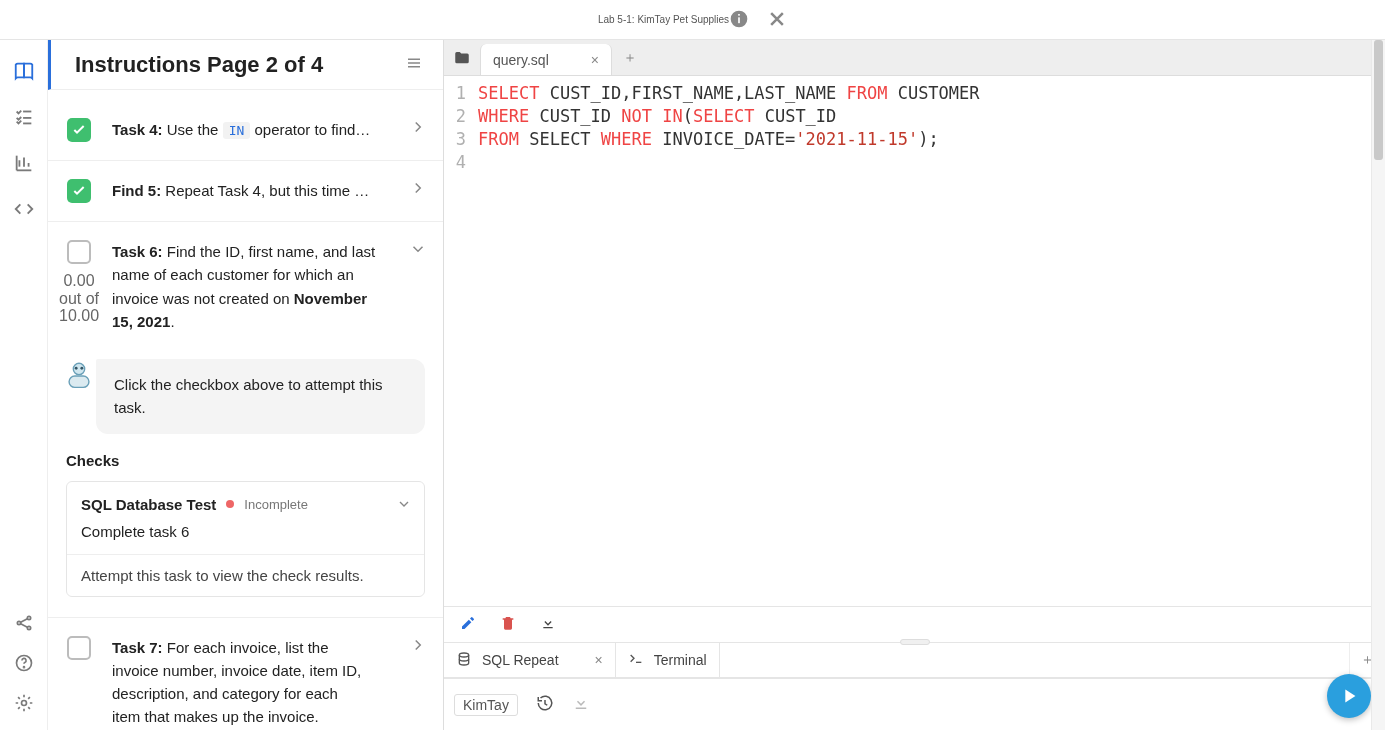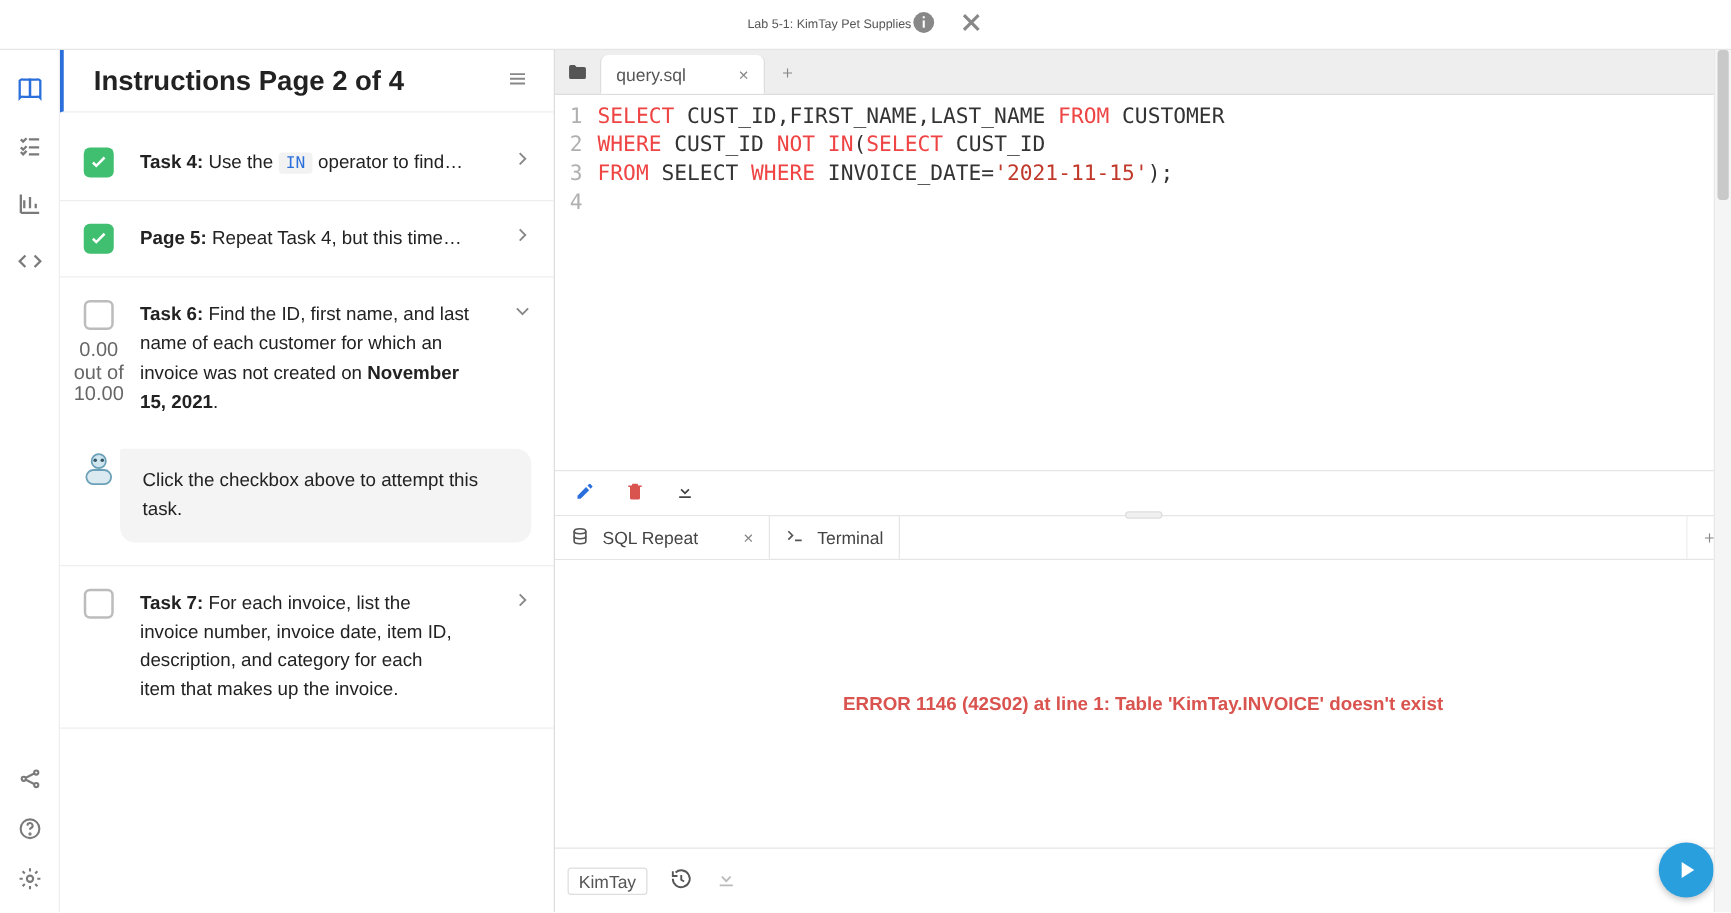--- a/index.html
+++ b/index.html
@@ -199,21 +199,21 @@
       </div>
 
       <div class="task">
         <div class="chkcol">
             <div class="chkbox done">
               <svg viewBox="0 0 24 24" width="16" height="16" fill="none" stroke-width="3">
                 <path d="M5 12l4 4 10-10"></path>
               </svg>
             </div>
           </div>
-        <div class="body task-row-clip"><strong>Page 5:</strong><span> Repeat Task 4, but this time use the EXISTS operator in your query.</span></div>
+        <div class="body task-row-clip"><strong>Find 5:</strong><span> Repeat Task 4, but this time use the EXISTS operator in your query.</span></div>
         <span class="chev"><svg viewBox="0 0 24 24" width="18" height="18" fill="none" stroke="#888" stroke-width="2">
               <path d="M9 6l6 6-6 6"></path>
             </svg></span>
       </div>
 
       <div class="task" style="border-bottom:none;">
         <div class="chkcol">
           <div class="chkbox undone"></div>
           <div class="score">
               <div>0.00</div>
@@ -232,20 +232,35 @@
           <svg viewBox="0 0 48 48" width="34" height="34">
               <circle cx="24" cy="14" r="8" fill="#cfe6ef" stroke="#6aa0b8" stroke-width="2"></circle>
               <circle cx="20" cy="13" r="2" fill="#356"></circle>
               <circle cx="28" cy="13" r="2" fill="#356"></circle>
               <rect x="10" y="24" width="28" height="16" rx="8" fill="#dbeaf0" stroke="#6aa0b8" stroke-width="2"></rect>
             </svg>
         </div>
         <div class="bubble">Click the checkbox above to attempt this task.</div>
       </div>
 
+      <div class="checks">
+        <h3>Checks</h3>
+        <div class="checkcard">
+          <div class="cc-top">
+            <span class="ttl">SQL Database Test</span>
+            <span class="dot"></span>
+            <span class="status">Incomplete</span>
+            <span class="chev"><svg viewBox="0 0 24 24" width="16" height="16" fill="none" stroke="#888" stroke-width="2">
+                  <path d="M6 9l6 6 6-6"></path>
+                </svg></span>
+          </div>
+          <div class="cc-mid">Complete task 6</div>
+          <div class="cc-bot">Attempt this task to view the check results.</div>
+        </div>
+      </div>
 
       <div class="task" style="border-top:1px solid #eee;">
         <div class="chkcol">
             <div class="chkbox undone"></div>
           </div>
         <div class="body" style="max-width:250px;"><strong>Task 7:</strong><span> For each invoice, list the invoice number, invoice date, item ID, description, and category for each item that makes up the invoice.</span></div>
         <span class="chev"><svg viewBox="0 0 24 24" width="18" height="18" fill="none" stroke="#888" stroke-width="2">
               <path d="M9 6l6 6-6 6"></path>
             </svg></span>
       </div>
@@ -302,23 +317,20 @@
       <div class="btab">
         <span><svg viewBox="0 0 24 24" width="16" height="16" fill="none" stroke="#555" stroke-width="2">
               <path d="M4 6l5 5-5 5"></path>
               <path d="M12 17h8"></path>
             </svg></span>
         <span>Terminal</span>
       </div>
       <div style="flex:1"></div>
       <div class="plus">＋</div>
     </div>
-    <div class="resultpane">
-      <div class="errtxt">ERROR 1146 (42S02) at line 1: Table 'KimTay.INVOICE' doesn't exist</div>
-    </div>
     <div class="footerbar">
       <span class="dbname">KimTay</span>
       <span><svg viewBox="0 0 24 24" width="18" height="18" fill="none" stroke="#555" stroke-width="2">
             <path d="M3 12a9 9 0 1 0 3-6.7"></path>
             <path d="M3 4v5h5"></path>
             <path d="M12 8v5l3 2"></path>
           </svg></span>
       <span style="opacity:.4"><svg viewBox="0 0 24 24" width="18" height="18" fill="#555">
             <path d="M12 3v10l4-4 1.4 1.4L12 16 6.6 10.4 8 9l4 4V3h0zM5 18h14v2H5z"></path>
           </svg></span>

